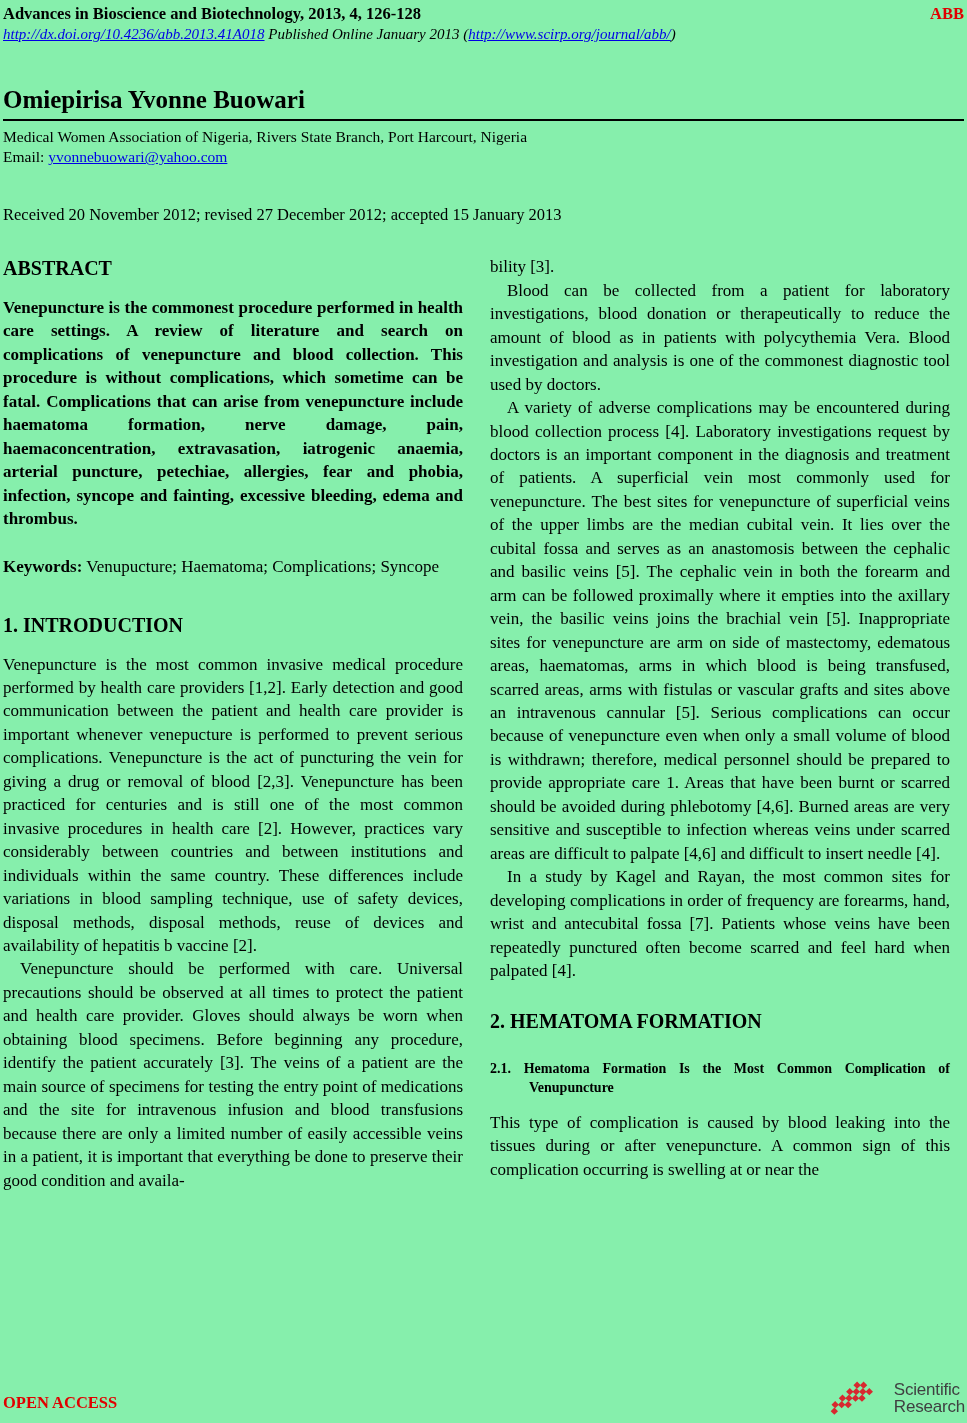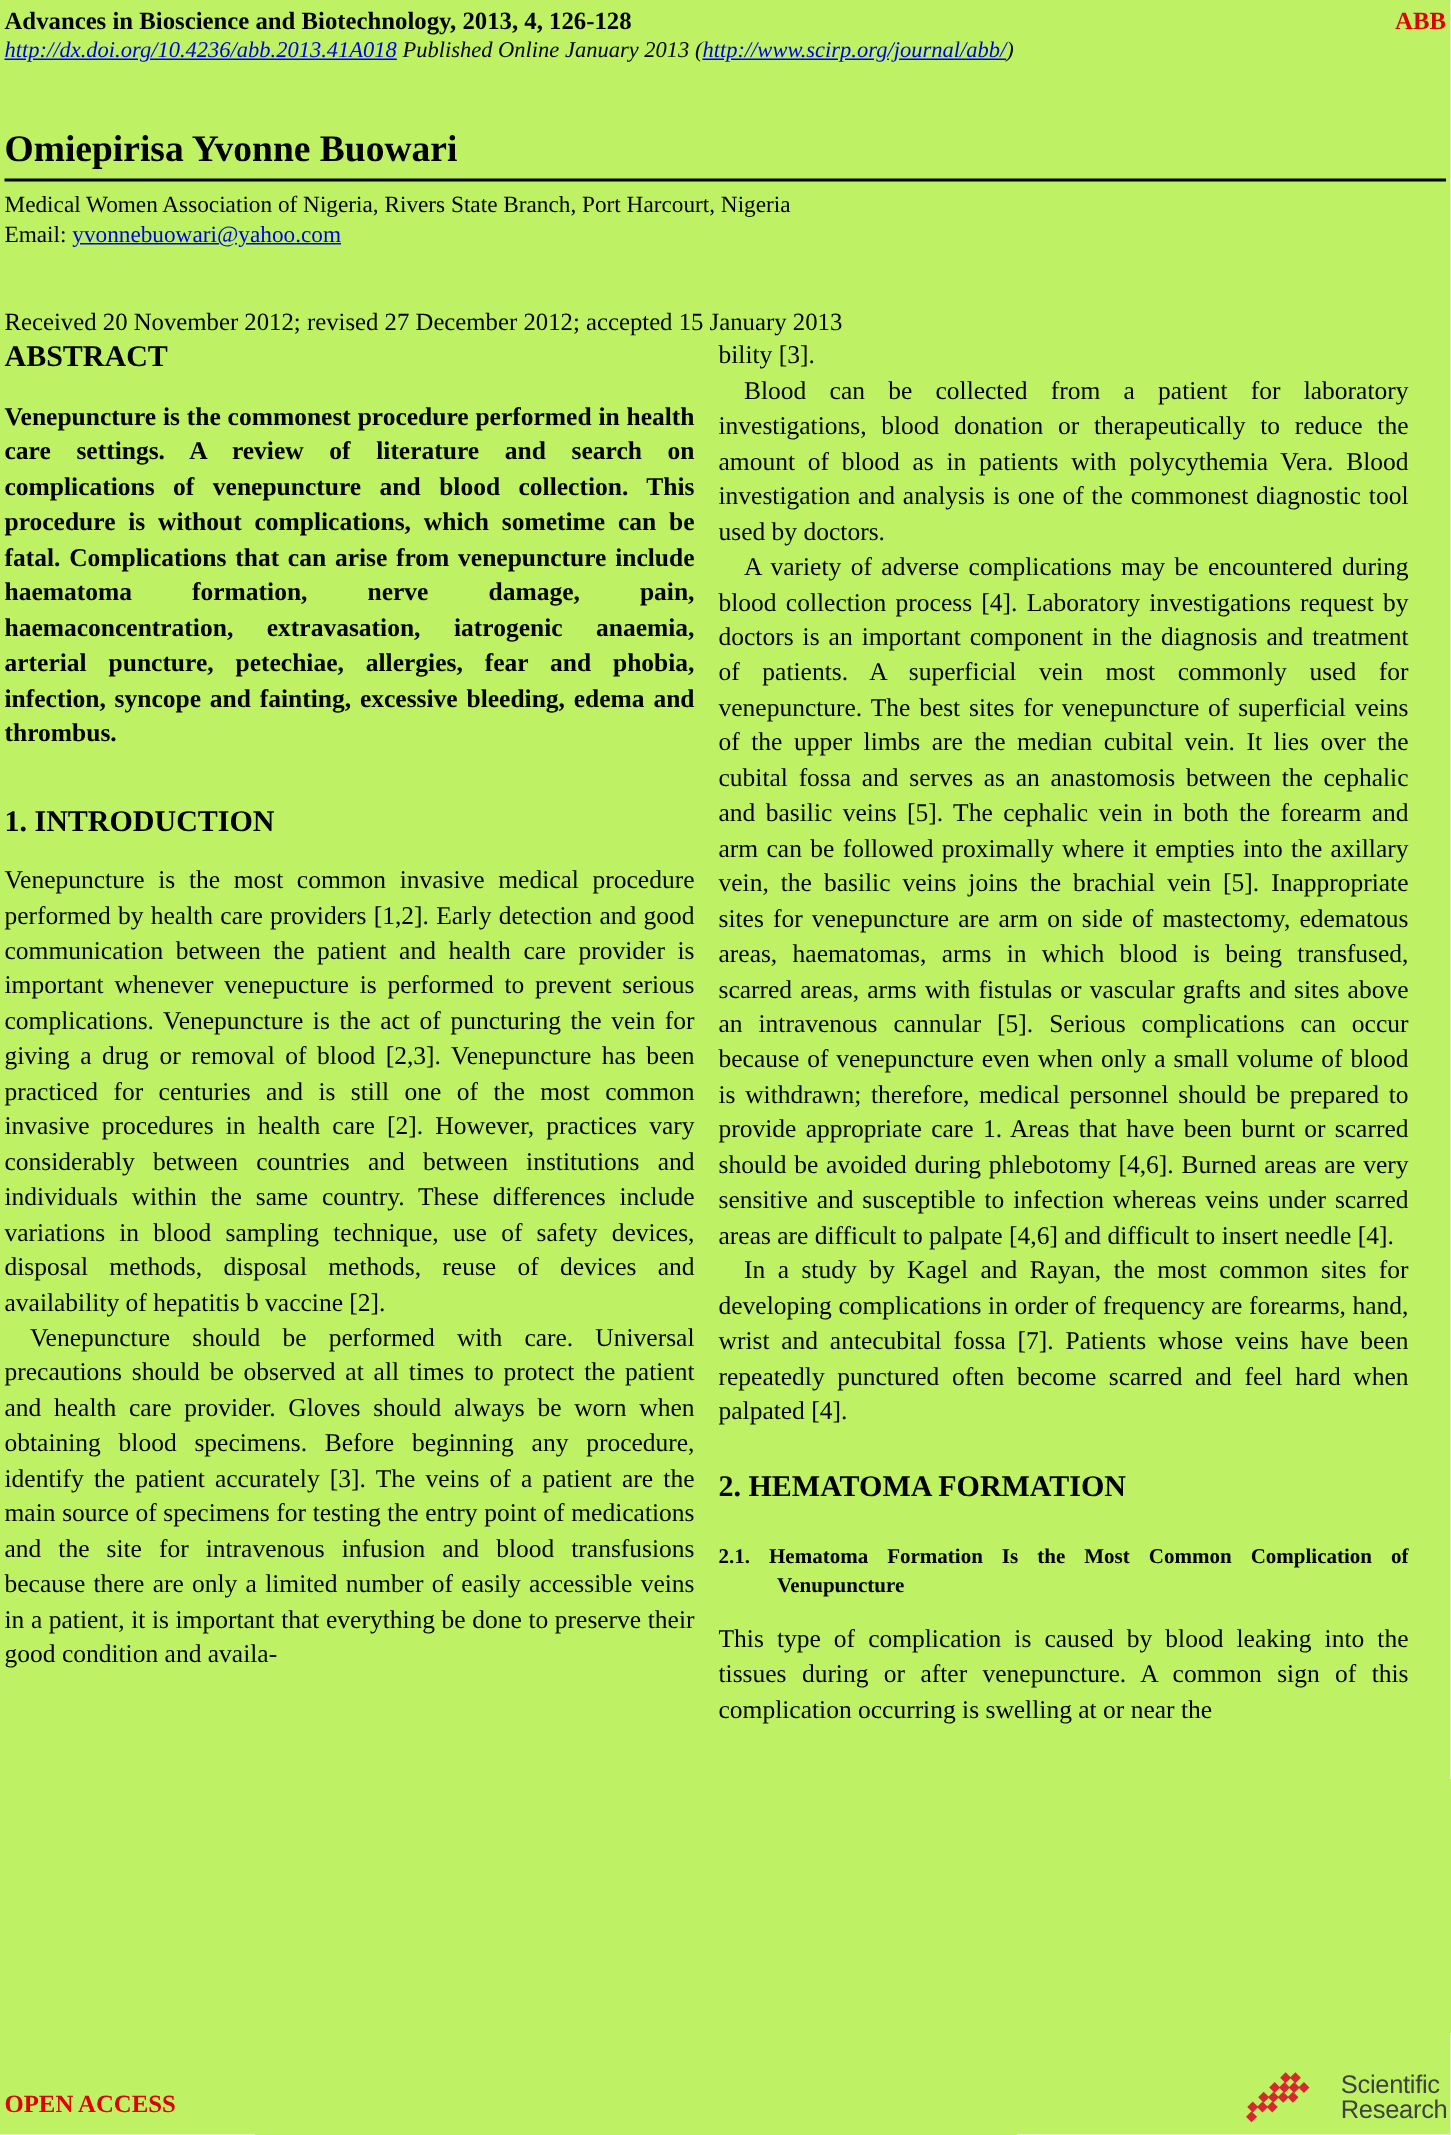--- a/index.html
+++ b/index.html
@@ -1,21 +1,21 @@
 <!DOCTYPE html>
 <html><head>
 <meta charset="utf-8">
 <style>
   * { box-sizing: border-box; }
   html, body { margin: 0; padding: 0; background: #ffffff; }
   .page {
     position: relative;
     width: 967px;
     height: 1423px;
-    background: #bef264;
+    background: #86efac;
     font-family: "Liberation Serif", serif;
     color: #000000;
     padding: 4px 3px 0 3px;
     overflow: hidden;
   }
   
   .hdr-row1 {
     display: flex;
     justify-content: space-between;
     font-weight: bold;
@@ -46,21 +46,22 @@
     border: none;
     border-top: 2.5px solid #000000;
     margin: 5px 0 6px 0;
   }
   .affil { font-size: 15.5px; line-height: 1.35; }
   .email-line { font-size: 15.5px; line-height: 1.35; }
   .received { margin-top: 37px; font-size: 16.5px; font-family: Liberation Serif, serif; }
   
   .columns {
     display: flex;
-    gap: 16px;
+    gap: 27px;
+    margin-top: 30px;
     text-align: justify;
   }
   .col { width: 460px; font-size: 17px; line-height: 1.38; }
   .col p { margin: 0; }
   .col p.indent { text-indent: 17px; }
   .h-section {
     font-size: 20px;
     font-weight: bold;
     text-align: left;
     margin: 0 0 13px 0;
@@ -123,20 +124,23 @@
   <div class="email-line">
     <span>Email: </span><a class="link">yvonnebuowari@yahoo.com</a>
   </div>
   <div class="received">Received 20 November 2012; revised 27 December 2012; accepted 15 January 2013</div>
 
   <div class="columns">
 
     <div class="col">
       <div class="h-section">ABSTRACT</div>
       <p class="abstract-body">Venepuncture is the commonest procedure performed in health care settings. A review of literature and search on complications of venepuncture and blood collection. This procedure is without complications, which sometime can be fatal. Complications that can arise from venepuncture include haematoma formation, nerve damage, pain, haemaconcentration, extravasation, iatrogenic anaemia, arterial puncture, petechiae, allergies, fear and phobia, infection, syncope and fainting, excessive bleeding, edema and thrombus.</p>
+      <p class="keywords">
+        <span class="kw-label">Keywords:</span><span> Venupucture; Haematoma; Complications; Syncope</span>
+      </p>
       <div class="h-section spaced">1. INTRODUCTION</div>
       <p>Venepuncture is the most common invasive medical procedure performed by health care providers [1,2]. Early detection and good communication between the patient and health care provider is important whenever venepucture is performed to prevent serious complications. Venepuncture is the act of puncturing the vein for giving a drug or removal of blood [2,3]. Venepuncture has been practiced for centuries and is still one of the most common invasive procedures in health care [2]. However, practices vary considerably between countries and between institutions and individuals within the same country. These differences include variations in blood sampling technique, use of safety devices, disposal methods, disposal methods, reuse of devices and availability of hepatitis b vaccine [2].</p>
       <p class="indent">Venepuncture should be performed with care. Universal precautions should be observed at all times to protect the patient and health care provider. Gloves should always be worn when obtaining blood specimens. Before beginning any procedure, identify the patient accurately [3]. The veins of a patient are the main source of specimens for testing the entry point of medications and the site for intravenous infusion and blood transfusions because there are only a limited number of easily accessible veins in a patient, it is important that everything be done to preserve their good condition and availa-</p>
     </div>
 
     <div class="col">
       <p>bility [3].</p>
       <p class="indent">Blood can be collected from a patient for laboratory investigations, blood donation or therapeutically to reduce the amount of blood as in patients with polycythemia Vera. Blood investigation and analysis is one of the commonest diagnostic tool used by doctors.</p>
       <p class="indent">A variety of adverse complications may be encountered during blood collection process [4]. Laboratory investigations request by doctors is an important component in the diagnosis and treatment of patients. A superficial vein most commonly used for venepuncture. The best sites for venepuncture of superficial veins of the upper limbs are the median cubital vein. It lies over the cubital fossa and serves as an anastomosis between the cephalic and basilic veins [5]. The cephalic vein in both the forearm and arm can be followed proximally where it empties into the axillary vein, the basilic veins joins the brachial vein [5]. Inappropriate sites for venepuncture are arm on side of mastectomy, edematous areas, haematomas, arms in which blood is being transfused, scarred areas, arms with fistulas or vascular grafts and sites above an intravenous cannular [5]. Serious complications can occur because of venepuncture even when only a small volume of blood is withdrawn; therefore, medical personnel should be prepared to provide appropriate care 1. Areas that have been burnt or scarred should be avoided during phlebotomy [4,6]. Burned areas are very sensitive and susceptible to infection whereas veins under scarred areas are difficult to palpate [4,6] and difficult to insert needle [4].</p>
       <p class="indent">In a study by Kagel and Rayan, the most common sites for developing complications in order of frequency are forearms, hand, wrist and antecubital fossa [7]. Patients whose veins have been repeatedly punctured often become scarred and feel hard when palpated [4].</p>

